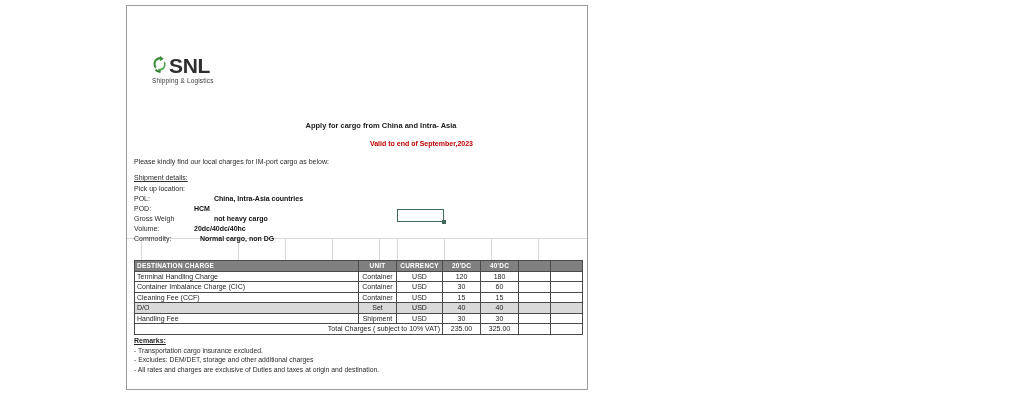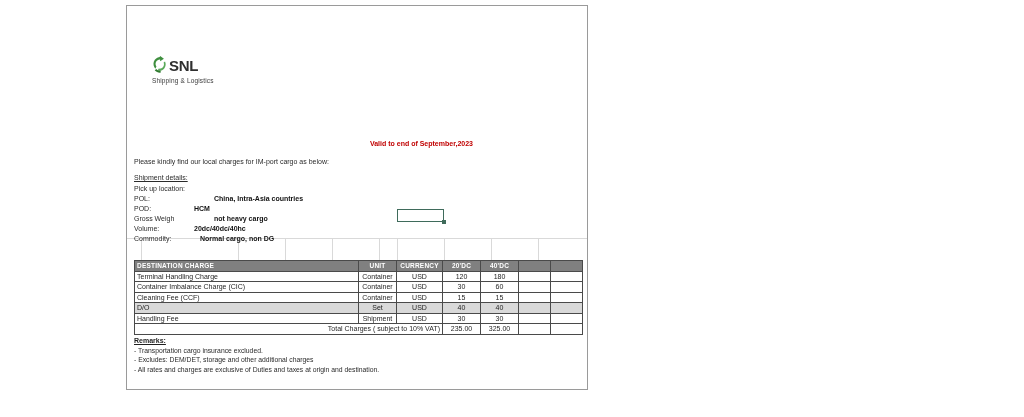--- a/index.html
+++ b/index.html
@@ -61,21 +61,21 @@
     gap: 1px;
   }
   #logo-mark {
     width: 17px;
     height: 18px;
     flex: 0 0 auto;
     margin-bottom: 1px;
   }
   #logo-word {
     font-family: "Liberation Sans", sans-serif;
-    font-size: 15px;
+    font-size: 21px;
     font-weight: bold;
     letter-spacing: -0.3px;
     color: #2f2f2f;
     line-height: 19px;
   }
   #logo-tagline {
     font-family: "Liberation Sans", sans-serif;
     font-size: 6.5px;
     color: #3b3b3b;
     letter-spacing: 0.15px;
@@ -271,20 +271,21 @@
           <path d="M12.2 1.6 C8.6 2.0 5.2 4.6 3.9 8.1 C2.6 11.6 3.4 15.7 6.0 18.3 L7.6 15.2 C6.2 13.4 5.9 10.9 6.9 8.8 C8.0 6.5 10.4 5.0 12.9 5.1 L12.9 7.6 L18.4 3.8 L12.9 0.0 Z" fill="#3f8f3f"></path>
           <path d="M20.0 8.0 C21.6 11.2 21.2 15.2 18.9 18.0 C16.6 20.9 12.8 22.1 9.4 21.1 L10.9 18.2 C13.2 18.7 15.6 17.9 17.1 16.0 C18.6 14.1 18.9 11.6 17.9 9.5 Z" fill="#5aa95a"></path>
           <path d="M5.1 20.6 C7.3 23.2 10.8 24.5 14.1 23.9 L13.3 20.8 C11.1 21.1 8.9 20.3 7.4 18.6 Z" fill="#2f7a2f"></path>
         </svg>
       </span>
       <span id="logo-word">SNL</span>
     </div>
     <div id="logo-tagline">Shipping &amp; Logistics</div>
   </div>
 
+  <div id="doc-subtitle">Apply for cargo from China and Intra- Asia</div>
   <div id="validity-note">Valid to end of September,2023</div>
 
   <div id="intro-line">Please kindly find our local charges for IM-port cargo as below:</div>
 
   <div id="shipment-details">
     <div id="shipment-heading">Shipment details:</div>
 
     <div class="detail-row">
       <span class="detail-label">Pick up location:</span>
       <span class="detail-value"></span>

